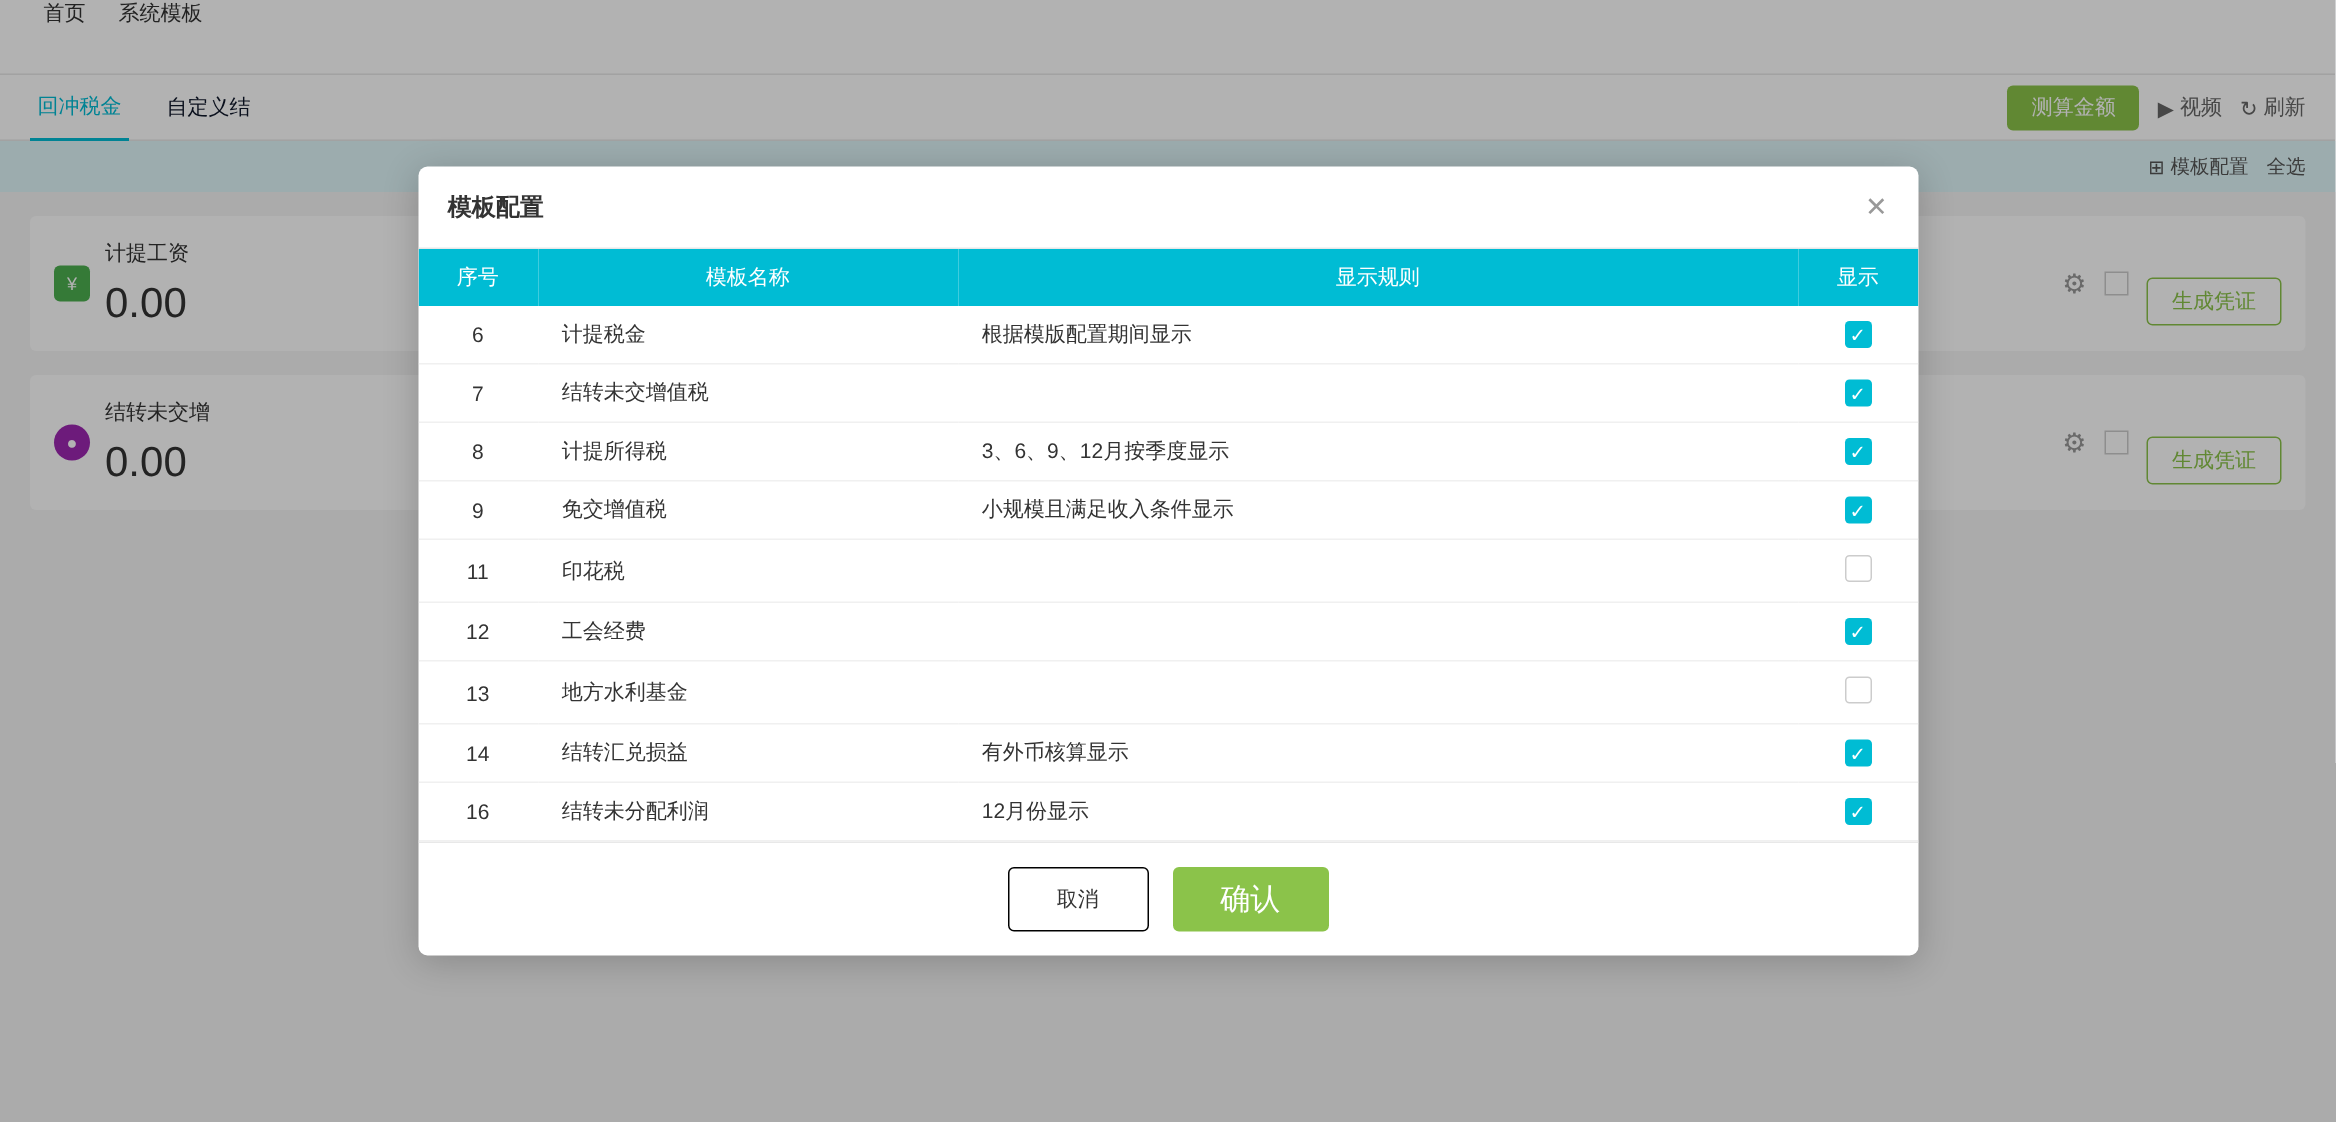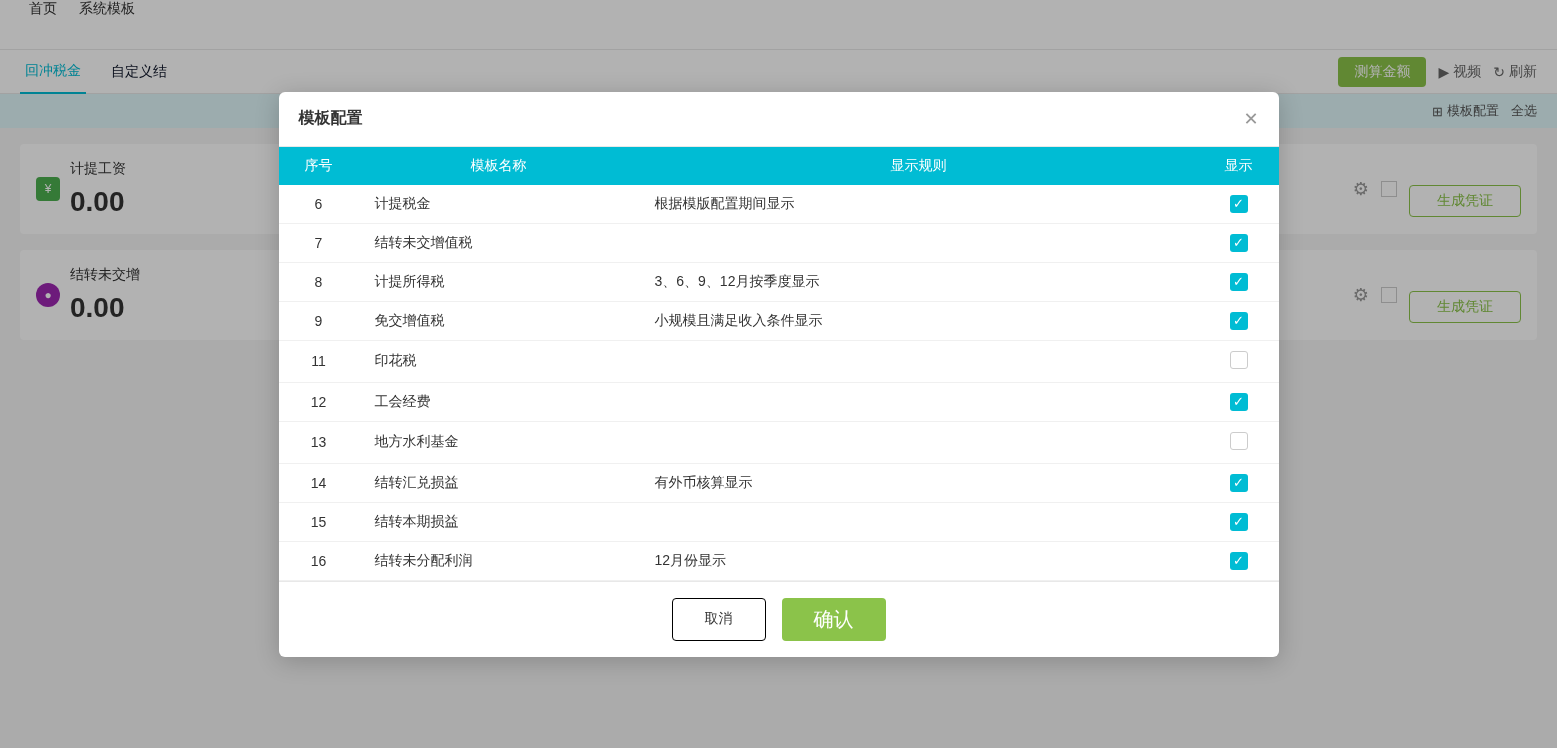--- a/index.html
+++ b/index.html
@@ -133,34 +133,34 @@
       justify-content: center;
       color: #fff;
       font-size: 12px;
     }
     .card-title {
       font-size: 14px;
       color: #333;
     }
     .card-amount {
       font-size: 28px;
-      font-weight: bold;
+      font-weight: normal;
       color: #333;
       margin-top: 8px;
     }
     .card-right {
       display: flex;
       align-items: center;
       gap: 12px;
     }
     .btn-gen {
       border: 1px solid #8bc34a;
       color: #8bc34a;
       background: #fff;
-      padding: 6px 27px;
+      padding: 6px 16px;
       border-radius: 4px;
       cursor: pointer;
       font-size: 14px;
       margin-top: 24px;
     }
     .gear-icon {
       color: #999;
       cursor: pointer;
       font-size: 18px;
     }
@@ -494,26 +494,20 @@
                 <td></td>
                 <td style="text-align: center;"><span class="cb-unchecked"></span></td>
               </tr>
               <tr>
                 <td>14</td>
                 <td>结转汇兑损益</td>
                 <td>有外币核算显示</td>
                 <td style="text-align: center;"><span class="cb-checked">✓</span></td>
               </tr>
               <tr>
-                <td>15</td>
-                <td>结转本期损益</td>
-                <td></td>
-                <td style="text-align: center;"><span class="cb-checked">✓</span></td>
-              </tr>
-              <tr>
                 <td>16</td>
                 <td>结转未分配利润</td>
                 <td>12月份显示</td>
                 <td style="text-align: center;"><span class="cb-checked">✓</span></td>
               </tr>
             </tbody>
         </table>
       </div>
     </div>
 

